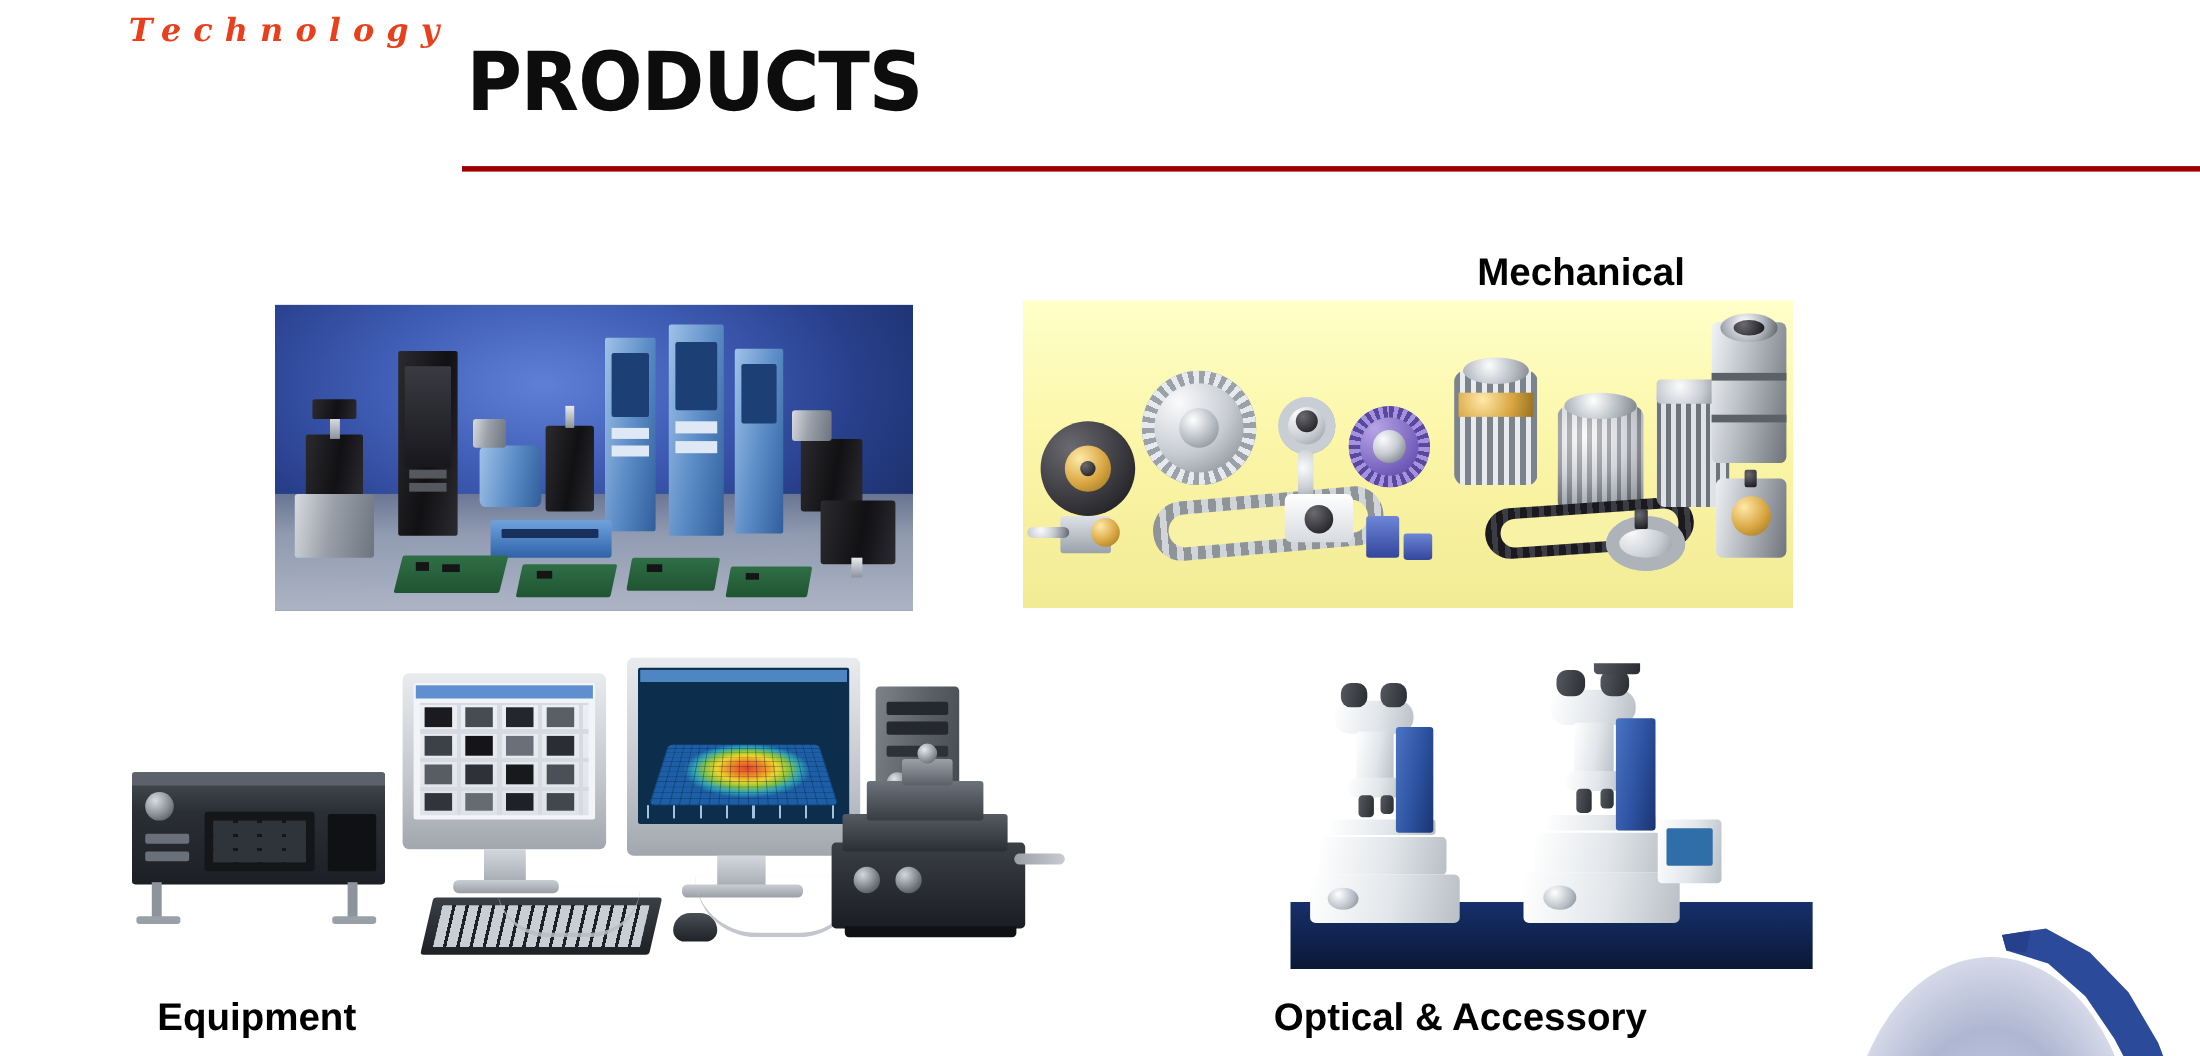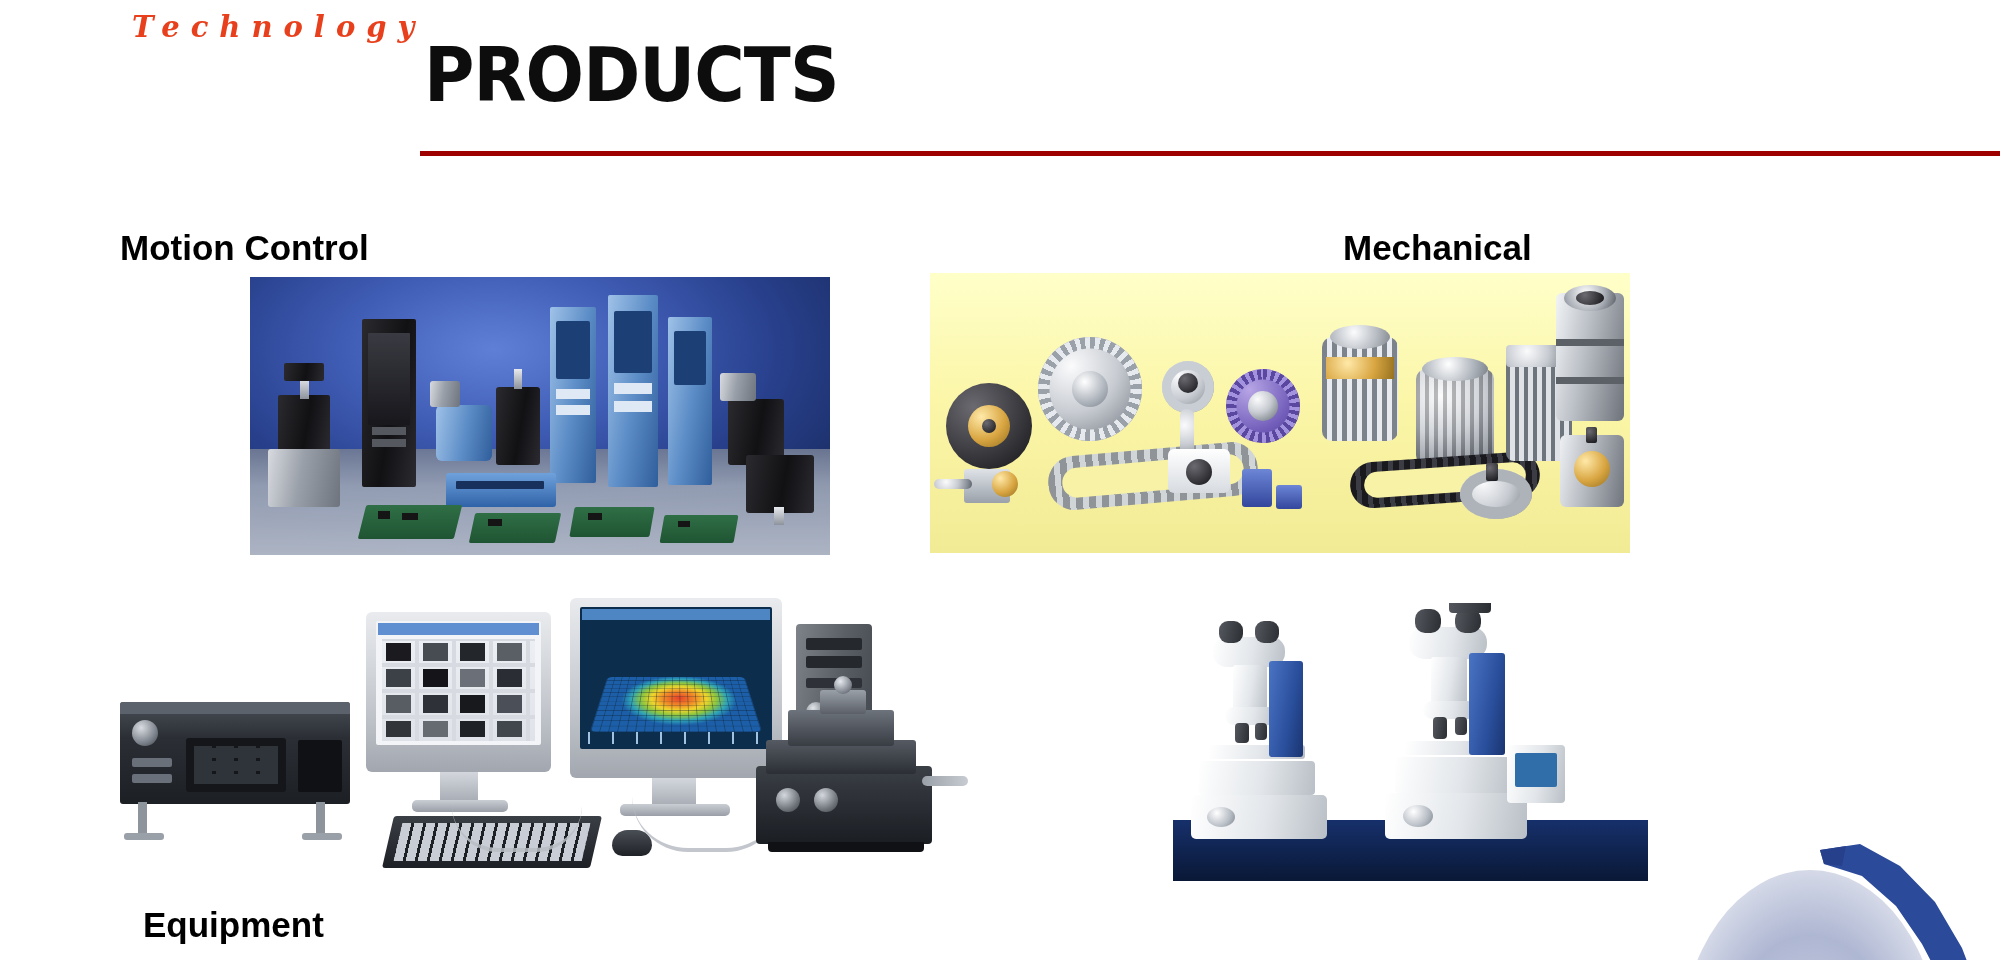--- a/index.html
+++ b/index.html
@@ -15,21 +15,21 @@
   
   .logo-block{ position:absolute; left:108px; top:4px; width:310px; height:150px; }
   .logo-pmc{
     font-family:"DejaVu Serif", serif;
     font-weight:700; font-size:118px; line-height:1.0;
     color:#E8401C; letter-spacing:2px;
     -webkit-text-stroke:3px #E8401C;
     white-space:nowrap;
   }
   .logo-tag{
-    margin-top:6px; margin-left:24px;
+    margin-top:6px; margin-left:9px;
     font-family:"DejaVu Serif", serif;
     font-style:italic; font-weight:700;
     font-size:29px; color:#E8401C;
     letter-spacing:11px; white-space:nowrap;
   }
 
   .title-products{
     position:absolute; left:424px; top:38px;
     font-family:"DejaVu Sans", sans-serif;
     font-weight:700; font-size:74px; line-height:1;
@@ -127,23 +127,23 @@
 
 <div class="slide">
 
   <div class="logo-block">
     <div class="logo-tag">Technology</div>
   </div>
 
   <div class="title-products">PRODUCTS</div>
   <div class="title-rule"></div>
 
-  <div class="sec-label" id="lbl-motion">Motion Control</div>
   <div class="sec-label" id="lbl-mech">Mechanical</div>
   <div class="sec-label" id="lbl-equip">Equipment</div>
+  <div class="sec-label" id="lbl-optical">Optical &amp; Accessory</div>
 
   <div class="photo" id="img-motion">
     <div class="mc-bg"></div>
     <div class="mc-floor"></div>
 
     <div class="mc blk" style="left:28px; top:118px; width:52px; height:60px;"></div>
     <div class="mc sil" style="left:18px; top:172px; width:72px; height:58px; border-radius:3px;"></div>
     <div class="mc shaft" style="left:50px; top:100px; width:9px; height:22px;"></div>
     <div class="mc blk" style="left:34px; top:86px; width:40px; height:18px; border-radius:2px;"></div>
 

